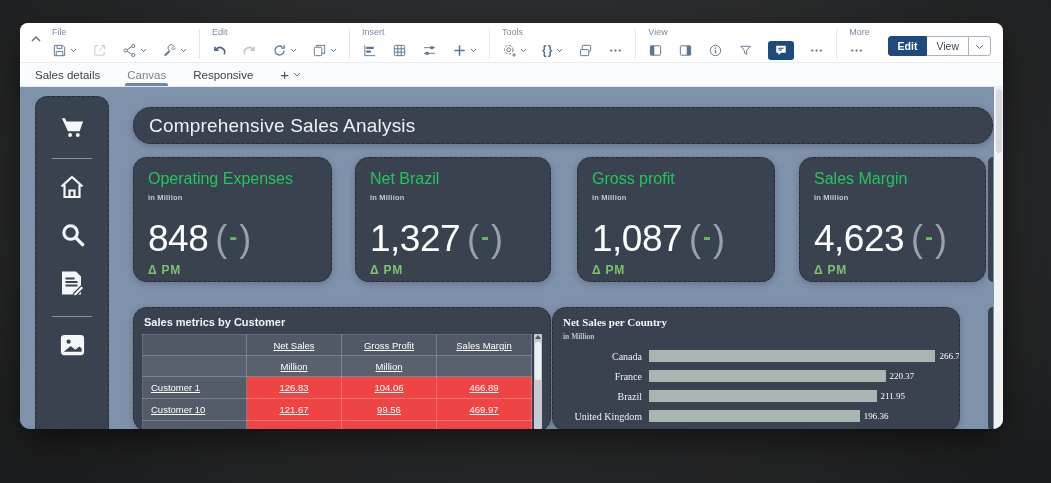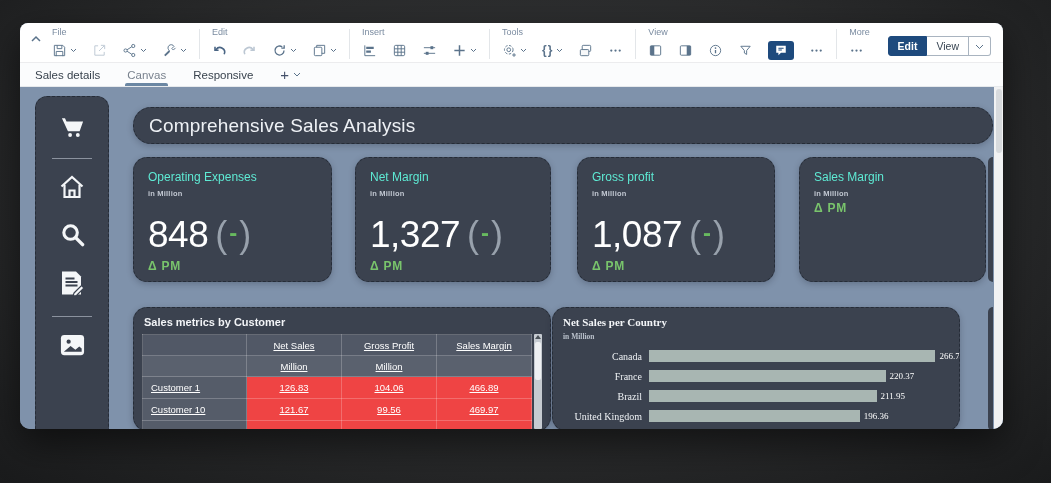--- a/index.html
+++ b/index.html
@@ -62,21 +62,21 @@
   .side-icon { margin-top:0; cursor:pointer; display:block; }
   .side-div { width:40px; height:1px; background:rgba(205,214,224,.55); }
   
   .title-widget {
     left:113px; top:20px; width:860px; height:37px; border-radius:18px;
     display:flex; align-items:center; padding-left:15px;
     font-size:19px; color:#eef1f5; letter-spacing:.2px; cursor:default;
   }
   
   .kpi { top:70px; height:125px; padding:12px 14px; cursor:default; }
-  .kpi-title { font-size:12px; color:#5eead4; font-weight:500; }
+  .kpi-title { font-size:16px; color:#22c55e; font-weight:500; }
   .kpi-unit { font-size:7.5px; font-weight:bold; color:#c2c8d2; margin-top:5px; letter-spacing:.2px; }
   .kpi-valrow { margin-top:16px; white-space:nowrap; }
   .kpi-value { font-size:37px; color:#fff; letter-spacing:-.5px; margin-right:7px; }
   .kpi-paren { font-size:36px; font-weight:200; color:#98a1ac; }
   .kpi-dash { font-size:24px; font-weight:800; color:#68ba5f; vertical-align:6px; margin:0 2px; }
   .kpi-delta { font-size:12px; font-weight:bold; color:#79c46c; letter-spacing:.8px; margin-top:3px; }
   
   .table-widget { left:113px; top:220px; width:418px; height:124px; overflow:hidden; }
   .widget-title { position:absolute; left:10px; top:8px; font-size:11px; font-weight:bold; color:#f2f4f7; }
   .tbl-wrap { position:absolute; left:8px; right:18px; top:26px; bottom:0; overflow:hidden; }
@@ -396,34 +396,35 @@
       <span>Comprehensive Sales Analysis</span>
     </div>
 
     <div class="widget kpi" style="left:113px;width:199px">
       <div class="kpi-title">Operating Expenses</div>
       <div class="kpi-unit">in Million</div>
       <div class="kpi-valrow"><span class="kpi-value">848</span><span class="kpi-paren">(</span><span class="kpi-dash">-</span><span class="kpi-paren">)</span></div>
       <div class="kpi-delta">Δ PM</div>
     </div>
     <div class="widget kpi" style="left:335px;width:196px">
-      <div class="kpi-title">Net Margin</div>
+      <div class="kpi-title">Net Brazil</div>
       <div class="kpi-unit">in Million</div>
       <div class="kpi-valrow"><span class="kpi-value">1,327</span><span class="kpi-paren">(</span><span class="kpi-dash">-</span><span class="kpi-paren">)</span></div>
       <div class="kpi-delta">Δ PM</div>
     </div>
     <div class="widget kpi" style="left:557px;width:198px">
       <div class="kpi-title">Gross profit</div>
       <div class="kpi-unit">in Million</div>
       <div class="kpi-valrow"><span class="kpi-value">1,087</span><span class="kpi-paren">(</span><span class="kpi-dash">-</span><span class="kpi-paren">)</span></div>
       <div class="kpi-delta">Δ PM</div>
     </div>
     <div class="widget kpi" style="left:779px;width:187px">
       <div class="kpi-title">Sales Margin</div>
       <div class="kpi-unit">in Million</div>
+      <div class="kpi-valrow"><span class="kpi-value">4,623</span><span class="kpi-paren">(</span><span class="kpi-dash">-</span><span class="kpi-paren">)</span></div>
       <div class="kpi-delta">Δ PM</div>
     </div>
 
     <div class="widget table-widget">
       <div class="widget-title">Sales metrics by Customer</div>
       <div class="tbl-wrap">
         <table class="sac">
           <colgroup>
               <col class="c0">
               <col>

